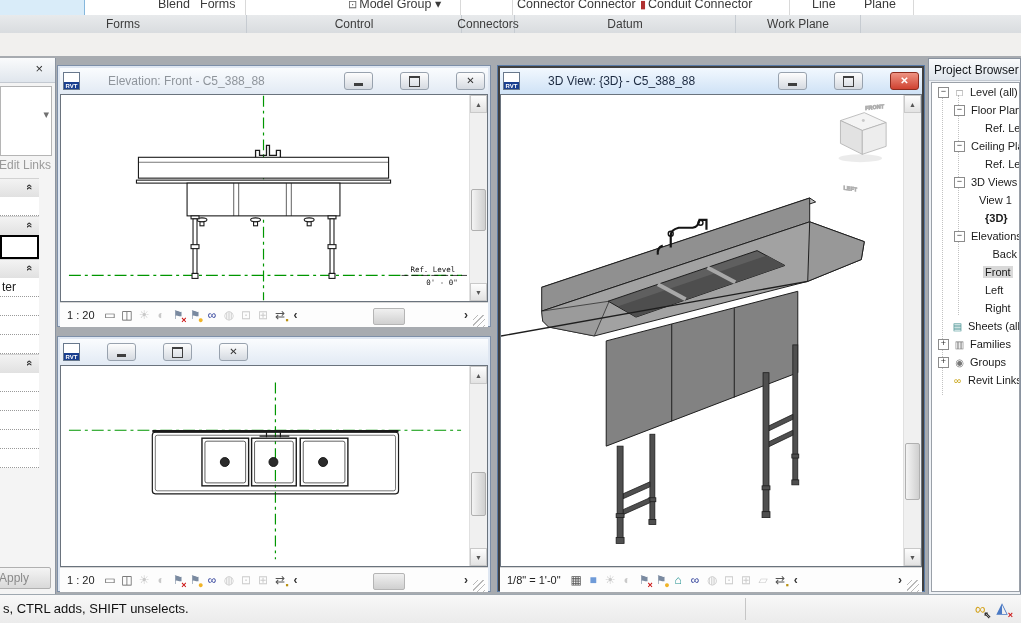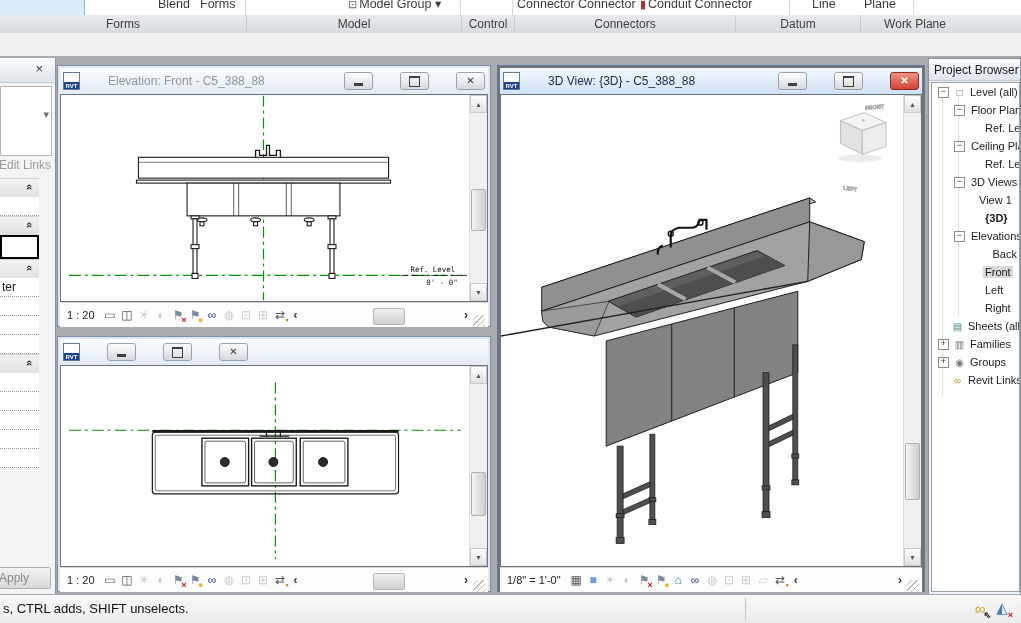--- a/index.html
+++ b/index.html
@@ -21,21 +21,21 @@
   #ribbon-panels .panel:nth-child(3){width:52px}
   #ribbon-panels .panel:nth-child(4){width:220px}
   #ribbon-panels .panel:nth-child(5){width:124px}
   #ribbon-panels .panel:nth-child(6){width:108px;border-right:none}
   .panel-label{font-size:12px;color:#3c3c3c;}
   #ribbon-row3{position:absolute;left:0;top:33px;width:1021px;height:23px;background:#f1f0ee;border-bottom:1px solid #dadada;}
   
   #canvas{position:absolute;left:0;top:56px;width:1021px;height:539px;background:#a7abb0;}
   
   .child-window{position:absolute;padding:2px;border:1px solid #7d8fa8;background:#dfe7f2;box-sizing:border-box;}
-  .cw-active{border-color:#5a7ba6;background:#737373;}
+  .cw-active{border-color:#5a7ba6;background:#404040;}
   .titlebar{height:26px;display:flex;align-items:center;padding:0 3px;
      background:linear-gradient(#fafcfe,#e2eaf4);gap:24px;}
   .cw-active .titlebar{background:linear-gradient(#f2f8fe,#cfe2f6);}
   .cw-title{flex:1;font-size:12px;color:#8f959c;overflow:hidden;white-space:nowrap;margin-left:4px;}
   .cw-active .cw-title{color:#1c2a40;}
   .rvt-icon{width:15px;height:16px;flex:none;background:linear-gradient(#ffffff 55%,#1a3f8f 55%);
      border:1px solid #68788c;font-size:6px;font-weight:bold;color:#fff;display:flex;align-items:flex-end;justify-content:center;}
   .cap-btn{width:27px;height:16px;flex:none;margin-left:3px;border:1px solid #98a2ae;border-radius:3px;
      background:linear-gradient(#fdfdfd,#d5dae1);display:flex;align-items:center;justify-content:center;
      font-size:10px;color:#333;line-height:10px;}
@@ -123,23 +123,20 @@
     <div class="rb-sep" style="left:460px"></div>
     <div class="rb-sep" style="left:512px"></div>
     <div class="rb-sep" style="left:789px"></div>
     <div class="rb-sep" style="left:913px"></div>
   </div>
   <div id="ribbon-panels">
       <div class="panel">
         <span class="panel-label">Forms</span>
       </div>
       <div class="panel">
-        <span class="panel-label">Model</span>
-      </div>
-      <div class="panel">
         <span class="panel-label">Control</span>
       </div>
       <div class="panel">
         <span class="panel-label">Connectors</span>
       </div>
       <div class="panel">
         <span class="panel-label">Datum</span>
       </div>
       <div class="panel">
         <span class="panel-label">Work Plane</span>

